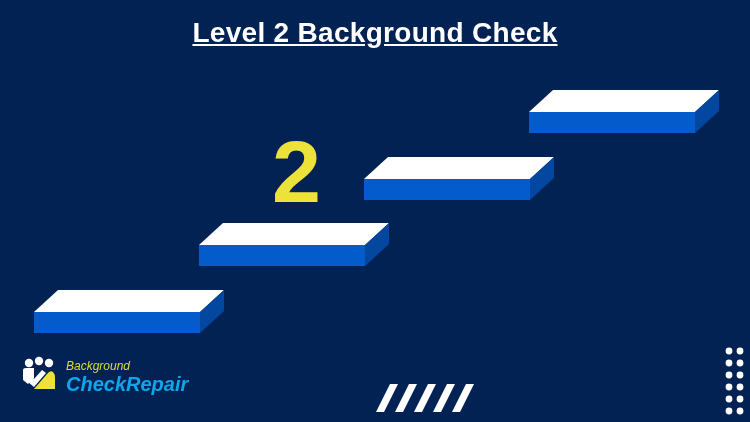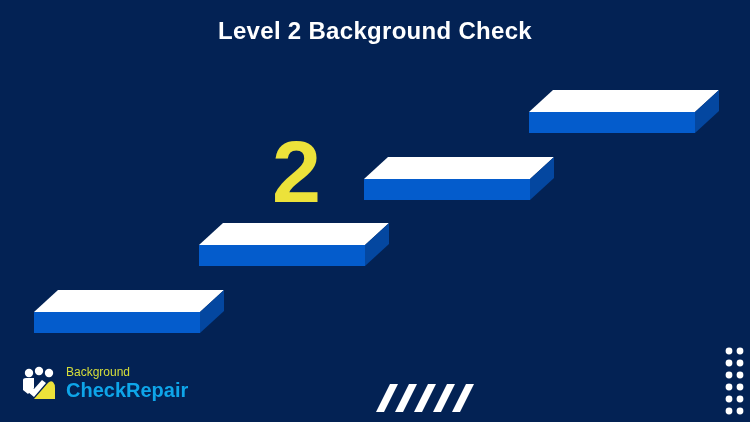--- a/index.html
+++ b/index.html
@@ -5,28 +5,28 @@
   html, body { margin: 0; padding: 0; }
   body {
     width: 750px; height: 422px; overflow: hidden;
     background: #032254;
     font-family: "Liberation Sans", "DejaVu Sans", sans-serif;
     position: relative;
   }
   .title {
     position: absolute; left: 0; top: 17px; width: 750px;
     text-align: center; color: #ffffff;
-    font-weight: bold; font-size: 24px; letter-spacing: 0.3px;
+    font-weight: bold; font-size: 28px; letter-spacing: 0.3px; text-decoration: underline;
   }
   .steps { position: absolute; left: 0; top: 0; width: 750px; height: 422px; }
   .big-number {
     position: absolute; left: 272px; top: 128px;
     color: #ece23a; font-weight: bold; font-size: 88px; line-height: 88px;
   }
-  .logo { position: absolute; left: 20px; top: 366px; display: flex; align-items: flex-start; }
+  .logo { position: absolute; left: 20px; top: 356px; display: flex; align-items: flex-end; font-style: italic; }
   .logo-mark { width: 38px; height: 38px; }
   .logo-text { margin-left: 8px; line-height: 1; }
   .logo-top { color: #d6de3a; font-size: 12px; font-weight: normal; display: block; margin-bottom: 2px; }
   .logo-bottom { color: #0ea5e9; font-size: 20px; font-weight: bold; display: block; }
   .stripes { position: absolute; left: 376px; top: 384px; }
   .dots { position: absolute; left: 723px; top: 345px; }
 </style>
 </head>
 <body>
 

